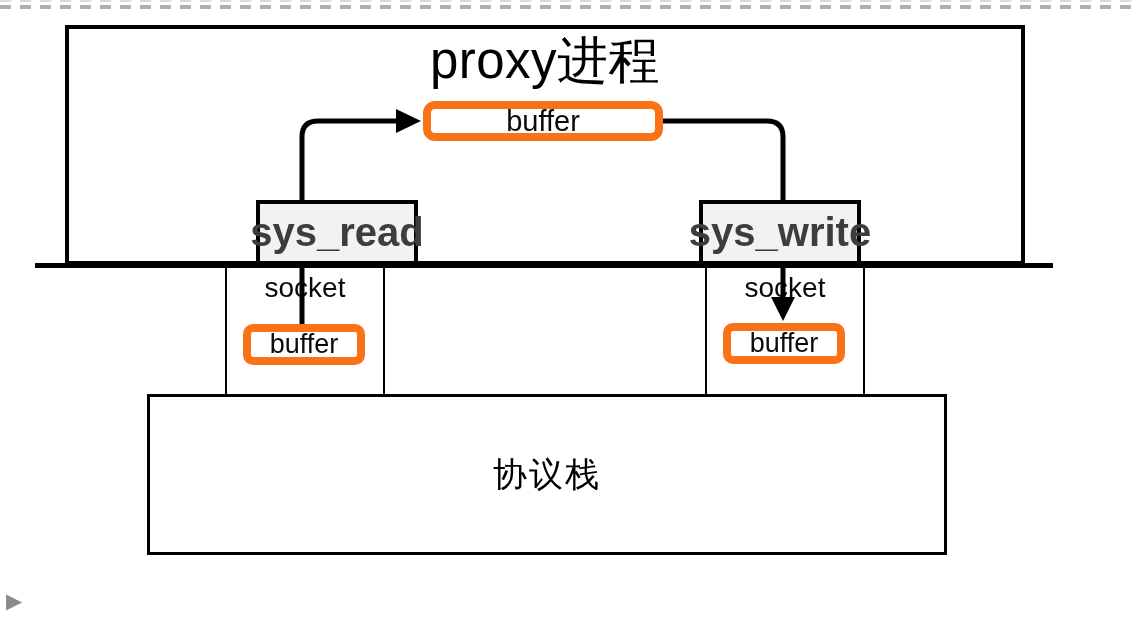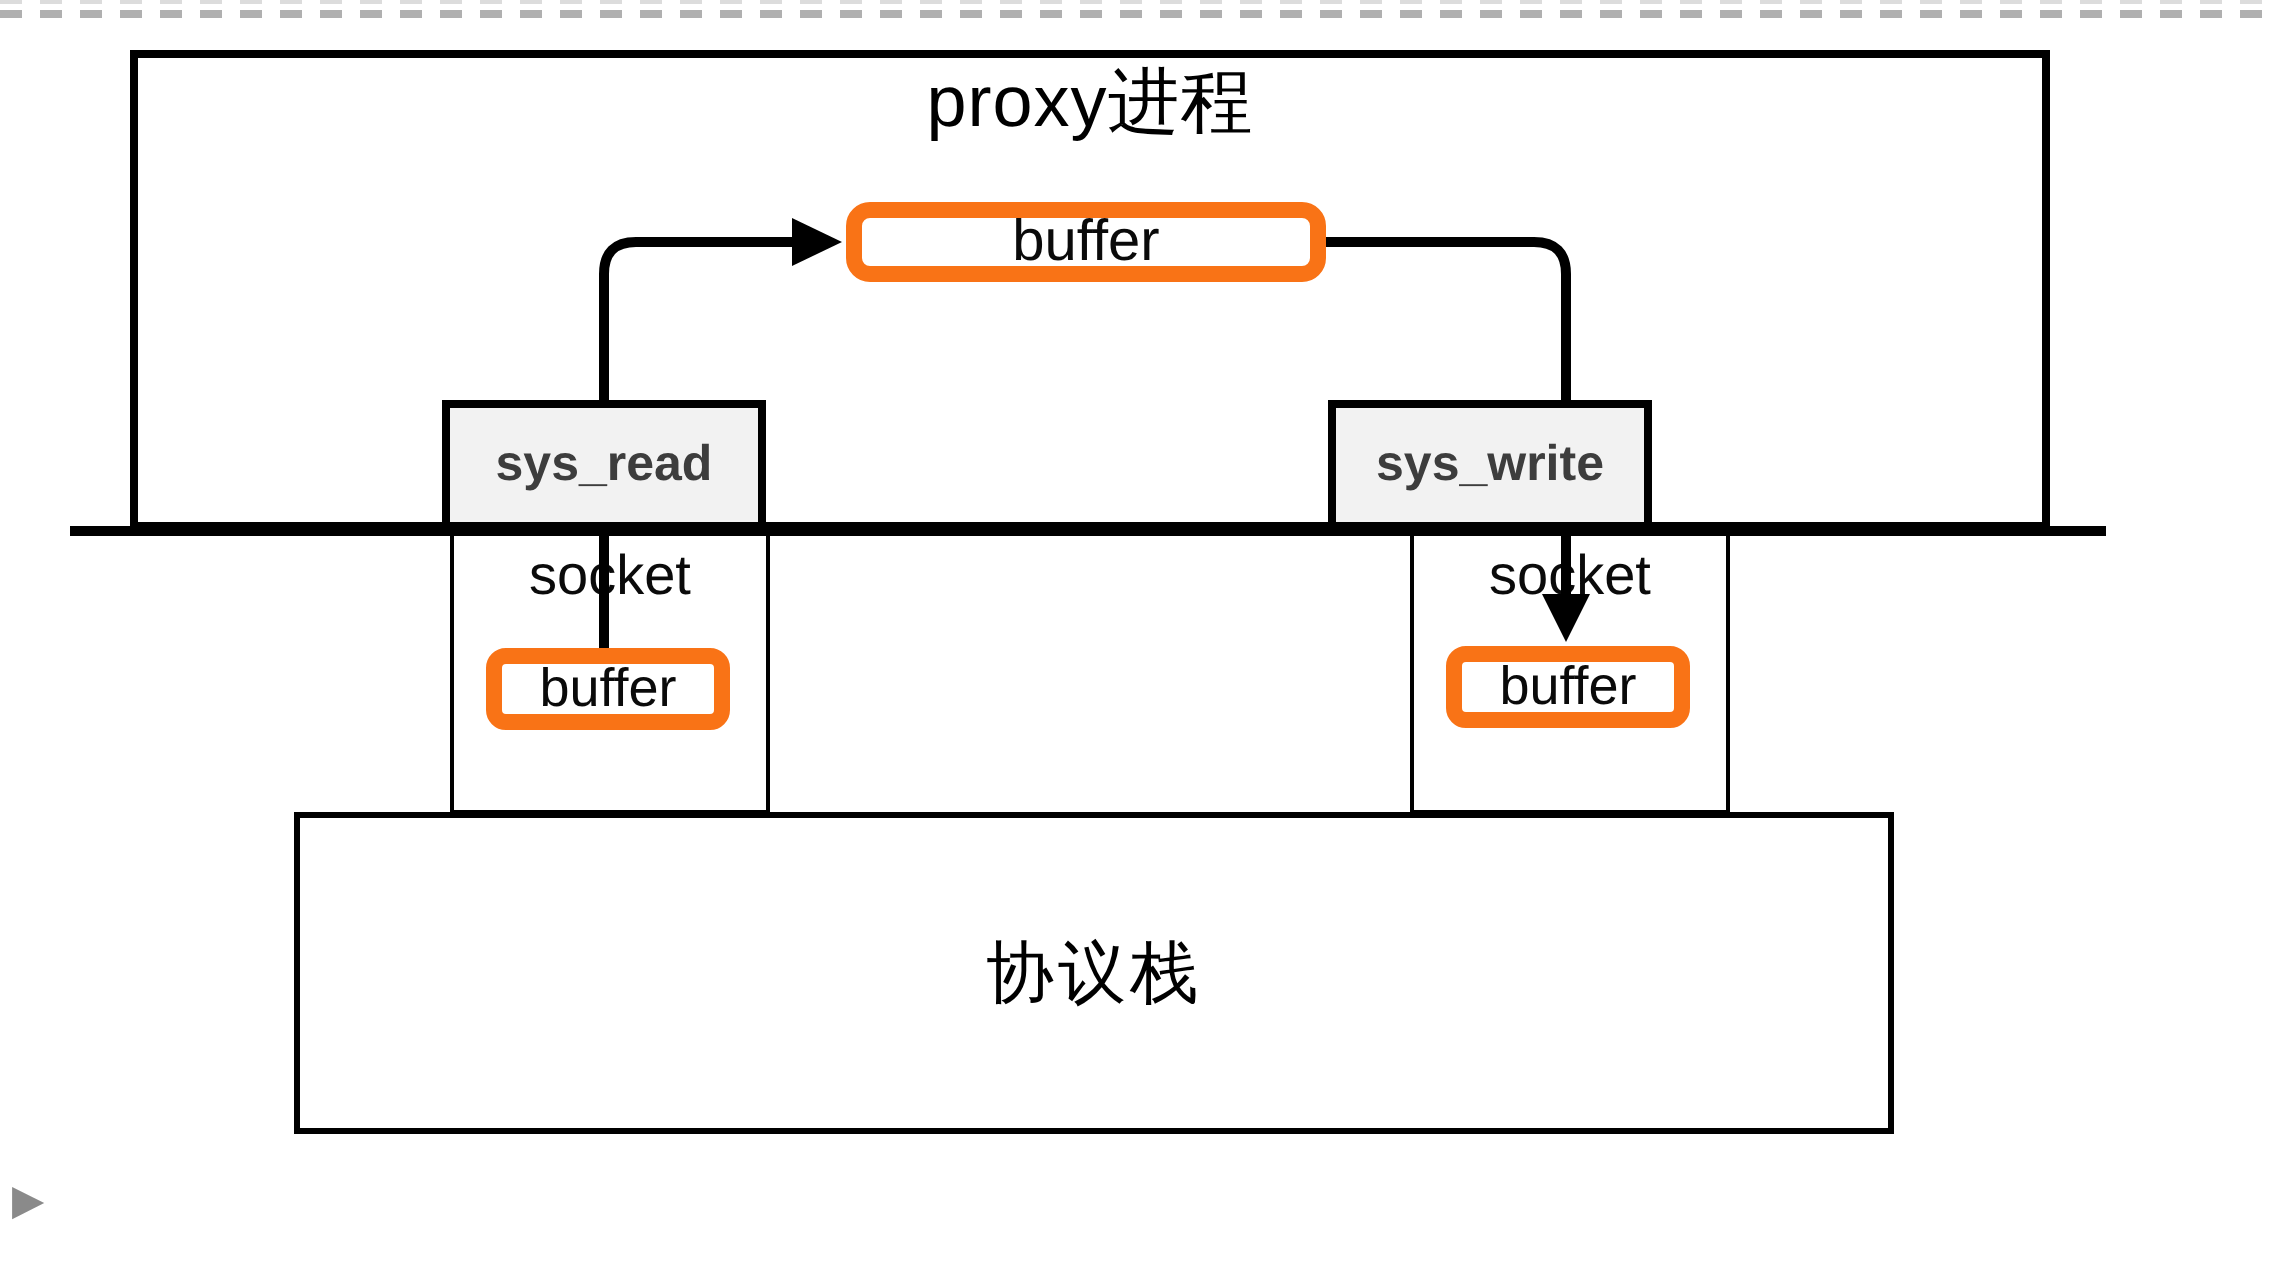--- a/index.html
+++ b/index.html
@@ -27,63 +27,64 @@
   }
 
   
   .proxy-box {
     left: 65px; top: 25px; width: 960px; height: 240px;
     border: 4px solid #000; background: #fff;
   }
   .proxy-title {
     left: 65px; top: 27px; width: 960px;
     text-align: center;
-    font-size: 36px; color: #000;
+    font-size: 51px; color: #000;
     letter-spacing: 0.5px;
   }
 
   
   .col {
     width: 160px; height: 143px; top: 264px;
     border: 2px solid #000; background: #fff;
   }
   .col-left  { left: 225px; }
   .col-right { left: 705px; }
   .socket-label {
     width: 160px; top: 272px;
     text-align: center;
     font-size: 28px; color: #0a0a0a;
   }
   .socket-label-left  { left: 225px; }
   .socket-label-right { left: 705px; }
 
   
   .stack-box {
-    left: 147px; top: 406px; width: 800px; height: 161px;
+    left: 147px; top: 394px; width: 800px; height: 161px;
     border: 3px solid #000; background: #fff;
     display: flex; align-items: center; justify-content: center;
   }
   .stack-label { font-size: 34px; color: #000; letter-spacing: 2px; }
 
   
   .boundary {
     left: 35px; top: 263px; width: 1018px; height: 5px;
     background: #000;
   }
 
   
   .wires { left: 0; top: 0; width: 1136px; height: 644px; }
 
   
   .sys-box {
     top: 200px; width: 162px; height: 65px;
     border: 4px solid #000; background: #f2f2f2;
     display: flex; align-items: center; justify-content: center;
-    font-weight: bold; font-size: 25px; color: #3d3d3d;
+    font-weight: bold; font-size: 40px; color: #3d3d3d;
     white-space: nowrap;
+    margin-left: 35px;
   }
   .sys-read  { left: 221px; }
   .sys-write { left: 664px; }
 
   
   .buffer {
     border: 8px solid #f97316; background: #fff; border-radius: 12px;
     display: flex; align-items: center; justify-content: center;
     color: #0a0a0a;
   }

